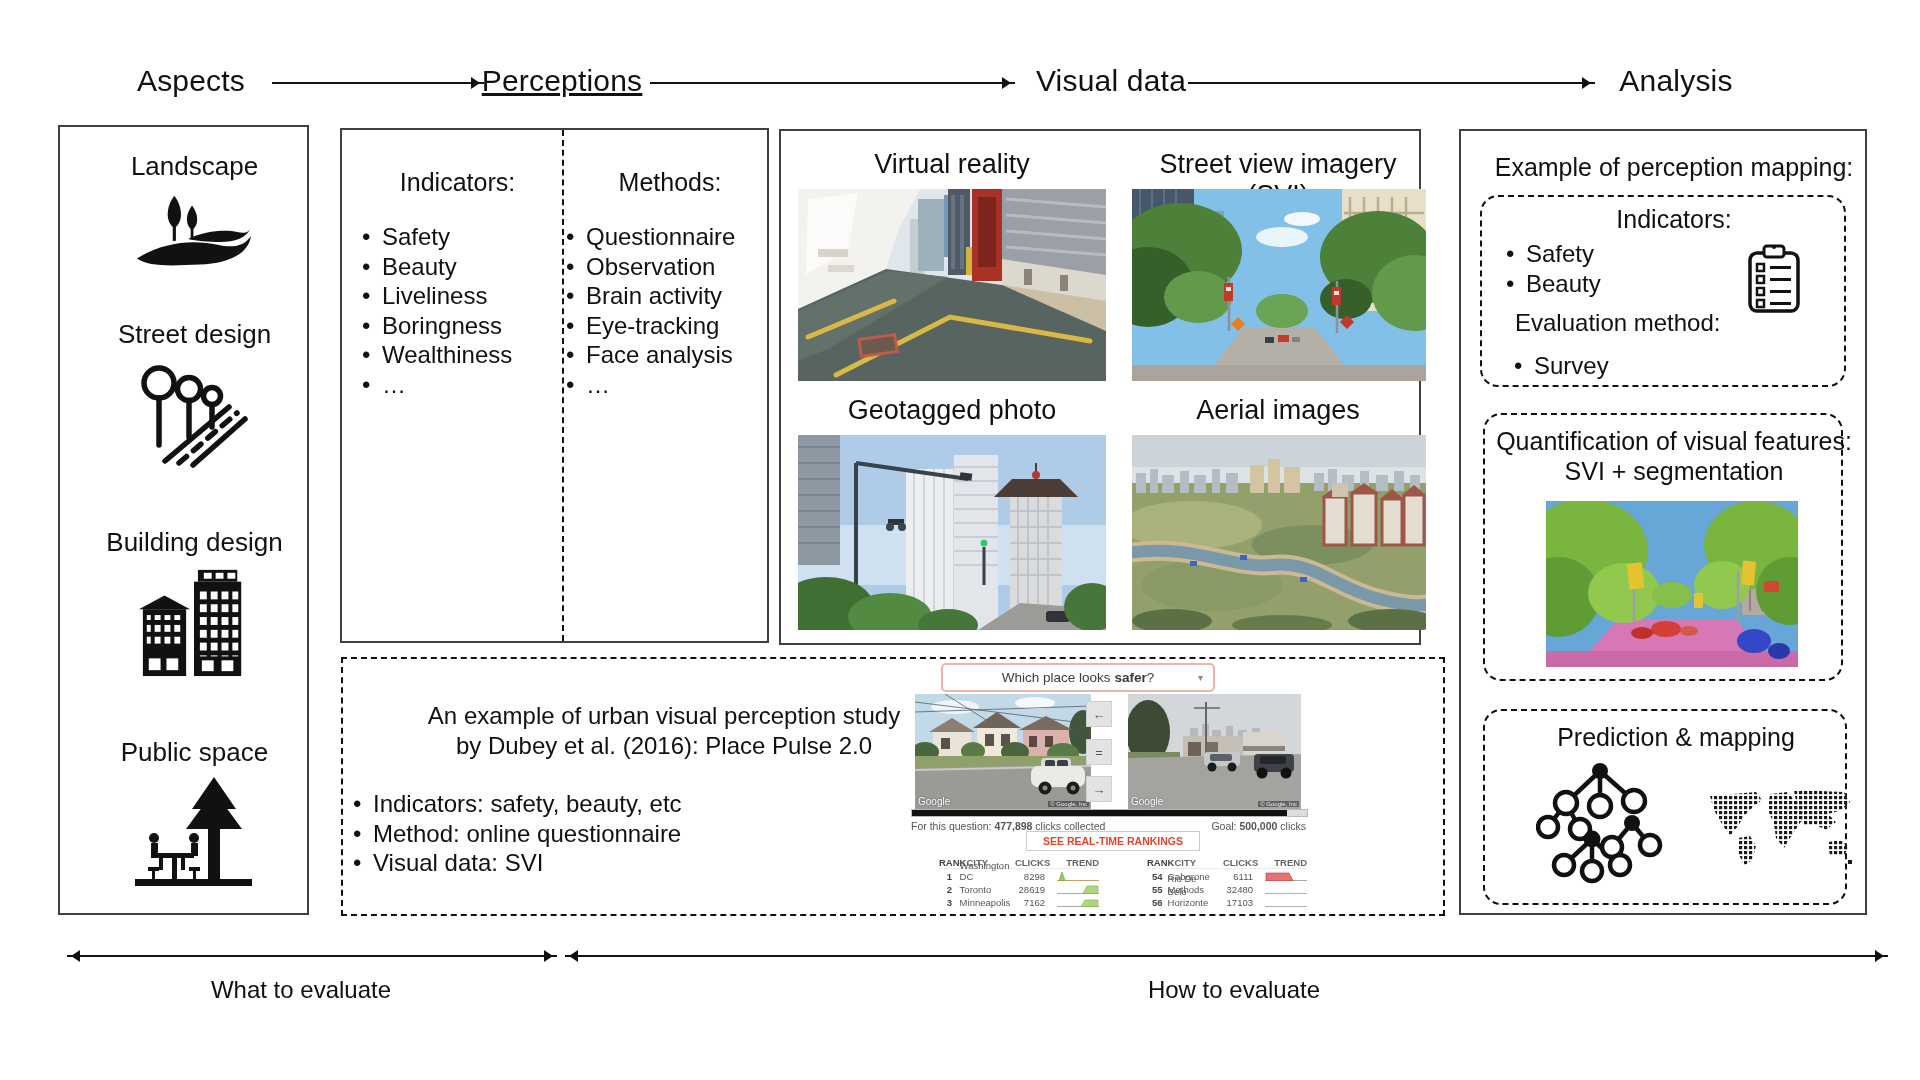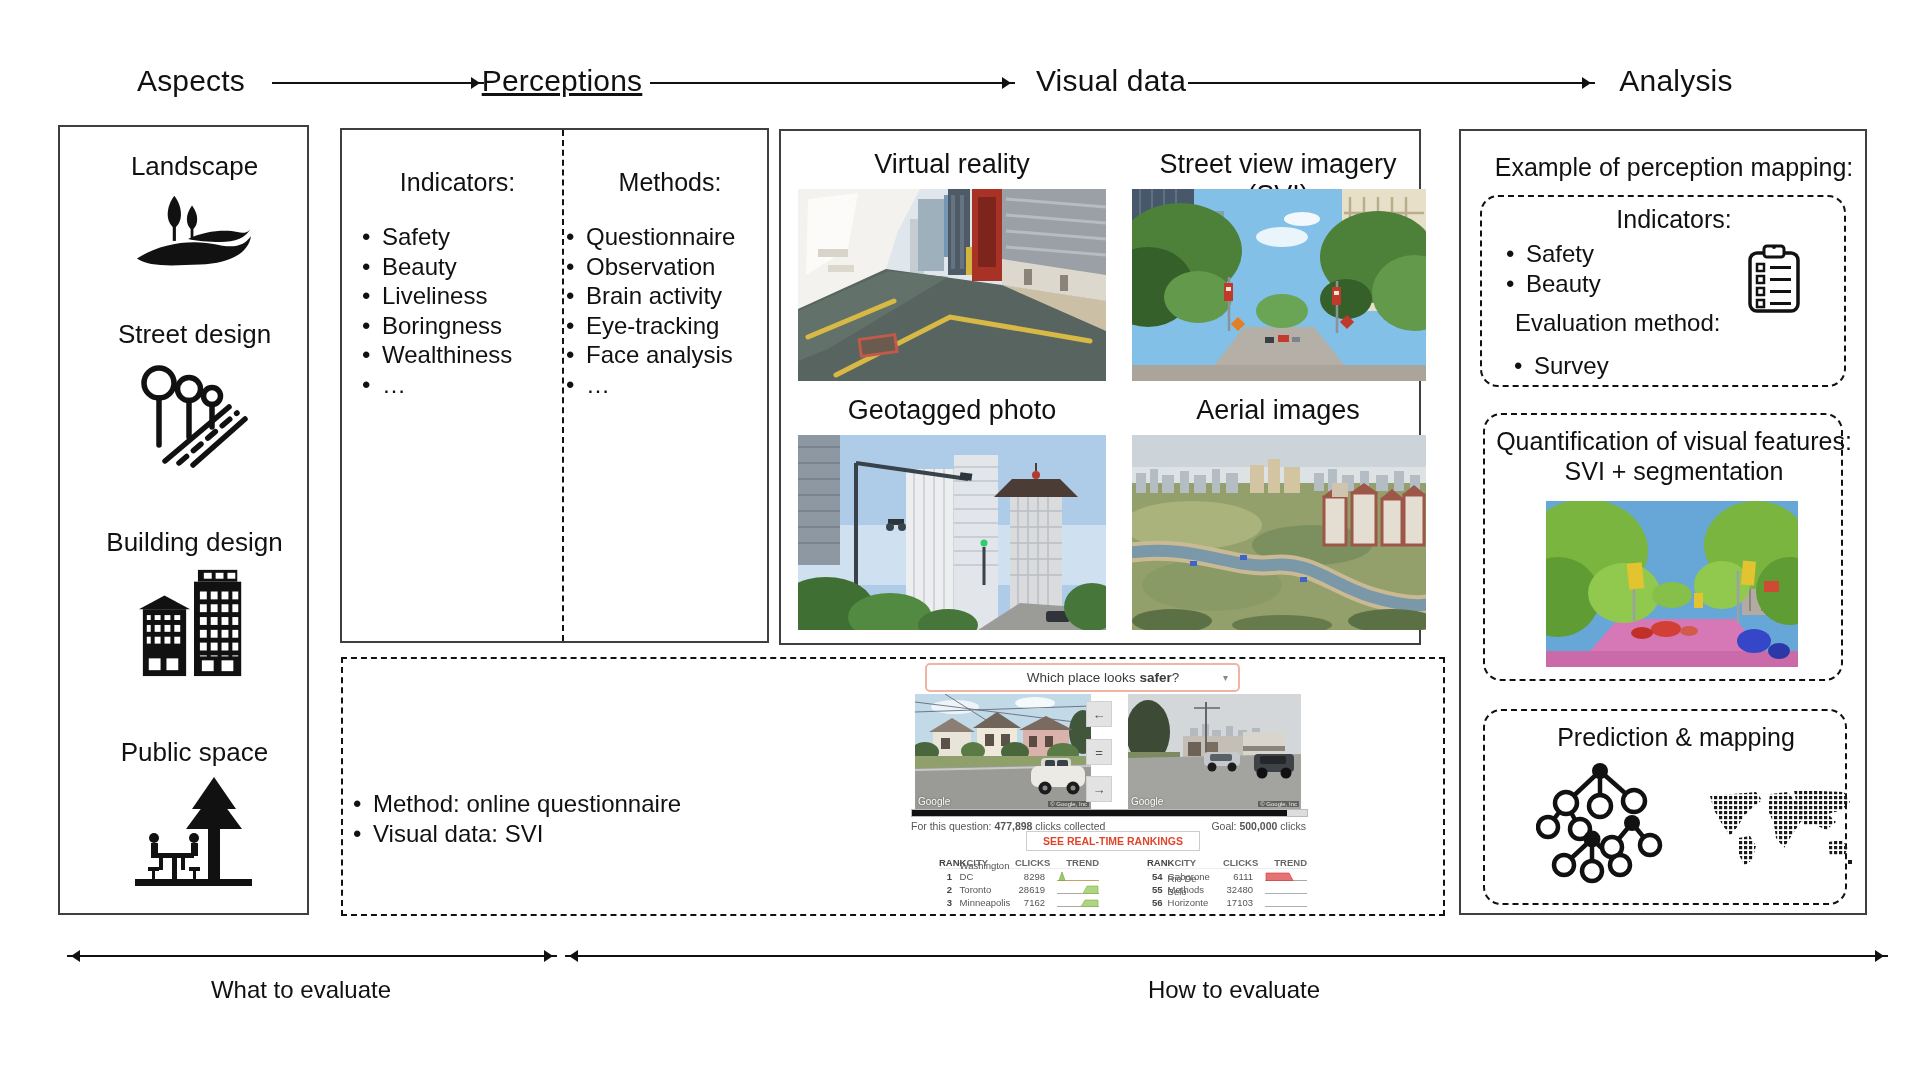--- a/index.html
+++ b/index.html
@@ -503,26 +503,31 @@
           <path d="M66,8 L84,6 L90,14 L98,18 L102,28 L94,40 L86,52 L80,62 L72,52 L70,38 L64,24 Z" fill="url(#dotp)"></path>
           <path d="M90,4 L140,6 L146,16 L138,24 L124,28 L132,36 L122,44 L110,38 L100,40 L94,28 Z" fill="url(#dotp)"></path>
           <path d="M124,56 L138,54 L144,62 L140,70 L126,70 Z" fill="url(#dotp)"></path>
           <rect x="144" y="74" width="4" height="4" fill="#1a1a1a"></rect>
         </svg>
       </div>
     </div>
   </div>
 
   <div class="dashbox" style="left:341px;top:657px;width:1100px;height:255px;">
+    <div class="abs t24 ctr" style="left:30px;top:42px;width:560px;line-height:30px;">
+      <div>An example of urban visual perception study</div>
+      <div>by Dubey et al. (2016): Place Pulse 2.0</div>
+    </div>
     <ul class="blist abs" style="left:8px;top:130px;width:420px;line-height:28.5px;">
+      <li>Indicators: safety, beauty, etc</li>
       <li>Method: online questionnaire</li>
       <li>Visual data: SVI</li>
     </ul>
 
-    <div class="ppq" style="left:582px;top:4px;width:270px;height:25px;padding-left:41px;">
+    <div class="ppq" style="left:598px;top:4px;width:270px;height:25px;">
       <span>Which place looks </span>&nbsp;
       <b>safer</b>
       <span> ?</span>
       <span style="position:absolute;right:10px;color:#888;font-size:10px;">▾</span>
     </div>
 
     <div class="abs" style="left:561px;top:35px;">
       <svg width="176" height="115" viewBox="0 0 176 115">
         <rect width="176" height="115" fill="#c2d9e8"></rect>
         <ellipse cx="40" cy="13" rx="24" ry="7" fill="#eef5fa"></ellipse>

